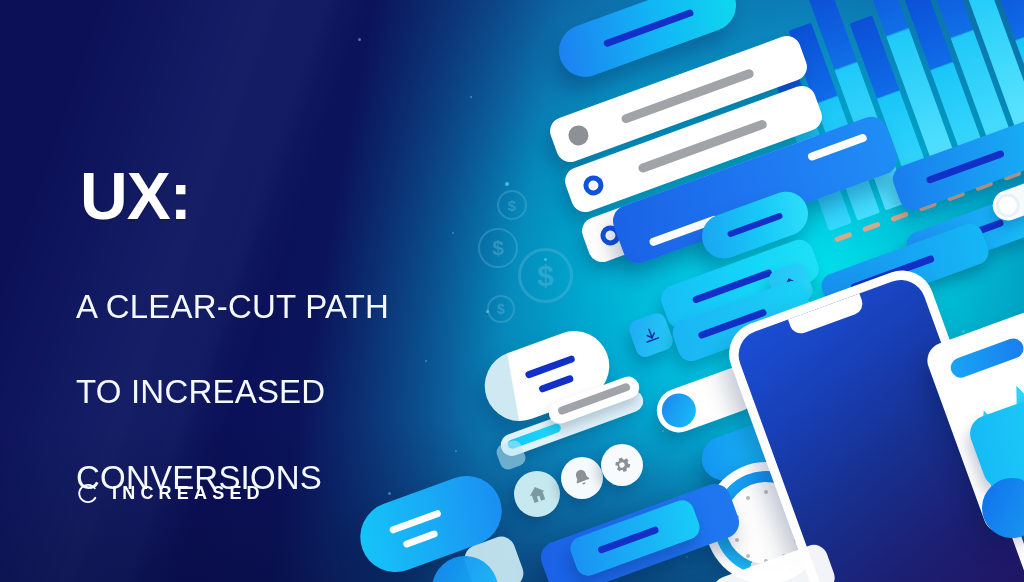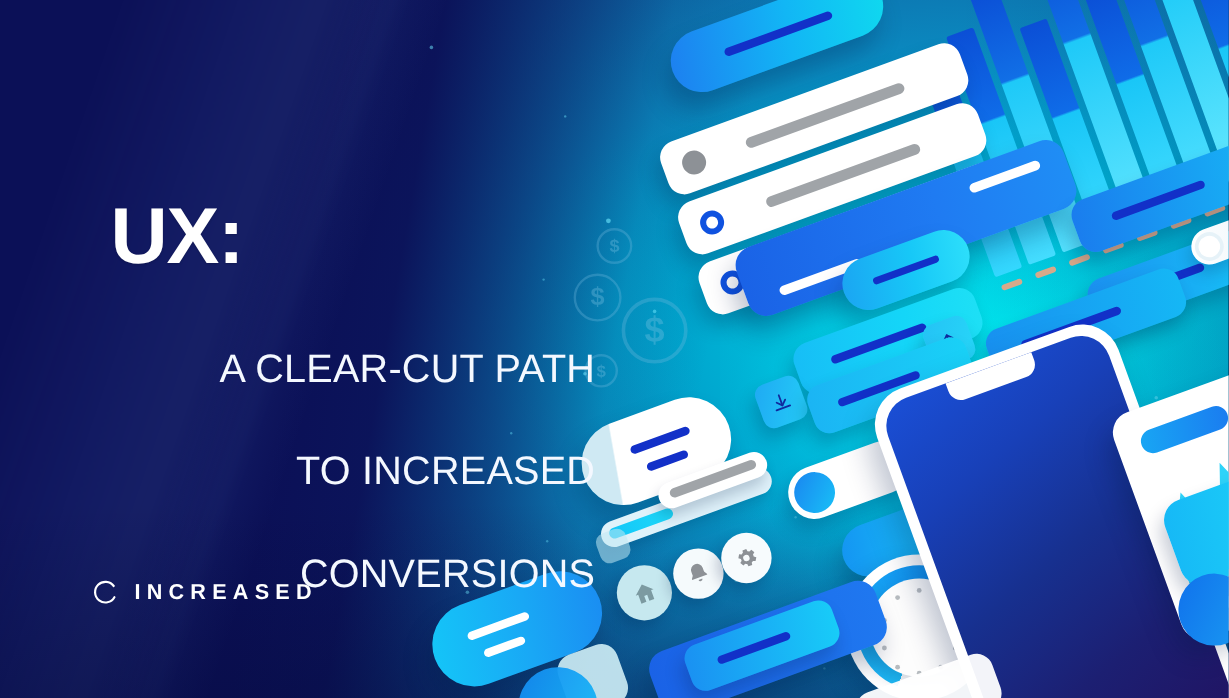--- a/index.html
+++ b/index.html
@@ -42,26 +42,26 @@
                linear-gradient(270deg,rgba(4,10,60,0.12) 0%,rgba(4,10,60,0) 22%);
   }
 
   
   .dot{position:absolute;border-radius:50%;background:#6fe9ff;opacity:.75;}
 
   
   .text-block{position:absolute;left:76px;top:166px;width:420px;z-index:40;}
   .kicker{
     font-size:66px;font-weight:700;color:#ffffff;letter-spacing:-1px;
-    line-height:.92;margin:0 0 16px 16px;
+    line-height:.92;margin:0 0 16px 4px;
     text-shadow:0 1px 2px rgba(0,0,0,.18);
   }
   .sub{
     font-size:33px;font-weight:400;color:#f4f8ff;letter-spacing:.2px;
-    line-height:1.30;margin:0;white-space:pre-line;text-align:right;
+    line-height:1.30;margin:0;white-space:pre-line;
   }
   .sub span{display:block;}
 
   
   .logo{position:absolute;left:76px;top:482px;display:flex;align-items:center;gap:13px;z-index:40;}
   .logo-mark{width:23px;height:23px;flex:0 0 auto;}
   .logo-word{
     font-size:18px;font-weight:700;color:#ffffff;letter-spacing:5.2px;
   }
 

